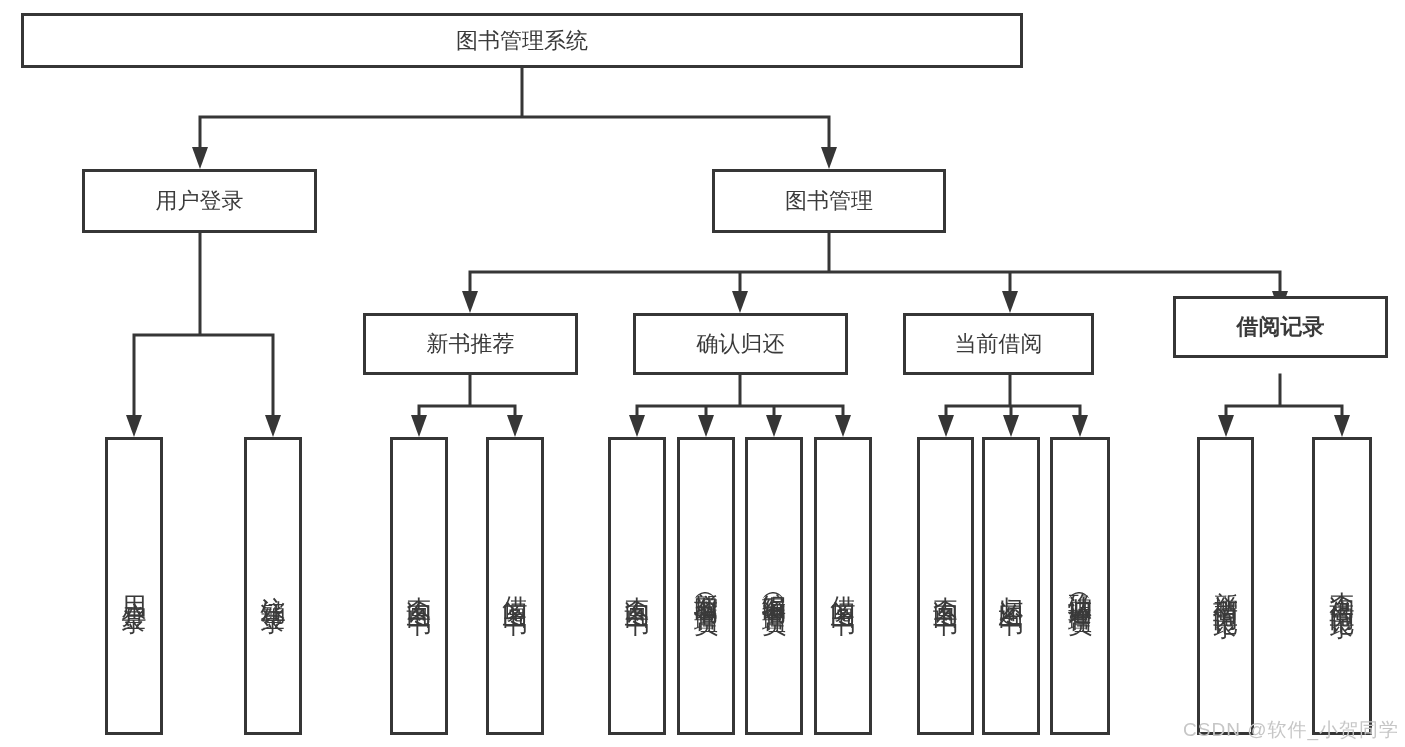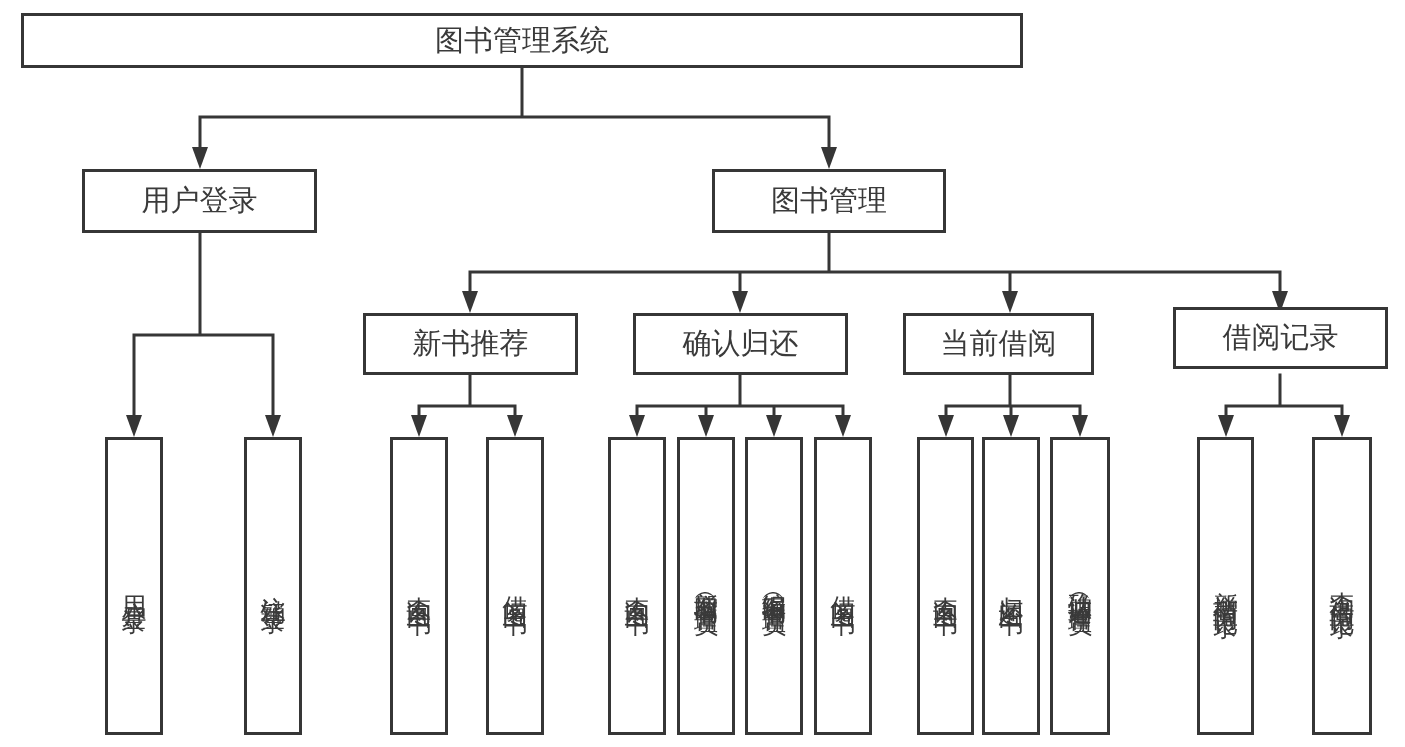--- a/index.html
+++ b/index.html
@@ -20,21 +20,21 @@
     box-sizing:border-box;
     border:3px solid #363636;
     background:#ffffff;
     display:flex;
     align-items:center;
     justify-content:center;
     z-index:1;
     color:#3a3a3a;
   }
   .node .node-label{
-    font-size:29px;
+    font-size:22px;
     line-height:1.15;
     white-space:nowrap;
     color:#3a3a3a;
   }
   .node.vertical .node-label{
     writing-mode:vertical-rl;
     text-orientation:mixed;
     font-size:25px;
     letter-spacing:5px;
     line-height:1;
@@ -112,21 +112,21 @@
       </div>
       <div class="node" style="left: 363px; top: 313px; width: 215px; height: 62px; text-align: center;">
         <span class="node-label">新书推荐</span>
       </div>
       <div class="node" style="left: 633px; top: 313px; width: 215px; height: 62px;">
         <span class="node-label">确认归还</span>
       </div>
       <div class="node" style="left: 903px; top: 313px; width: 191px; height: 62px;">
         <span class="node-label">当前借阅</span>
       </div>
-      <div class="node" style="left: 1173px; top: 307px; width: 215px; height: 62px;">
+      <div class="node" style="left: 1173px; top: 296px; width: 215px; height: 62px; font-weight: bold;">
         <span class="node-label">借阅记录</span>
       </div>
       <div class="node vertical" style="left: 105px; top: 437px; width: 58px; height: 298px;">
         <span class="node-label">用户登录</span>
       </div>
       <div class="node vertical" style="left: 244px; top: 437px; width: 58px; height: 298px;">
         <span class="node-label">注销登录</span>
       </div>
       <div class="node vertical" style="left: 390px; top: 437px; width: 58px; height: 298px;">
         <span class="node-label">查询图书</span>
@@ -155,13 +155,14 @@
       <div class="node vertical long" style="left: 1050px; top: 437px; width: 60px; height: 298px;">
         <span class="node-label">确认归还（管理员）</span>
       </div>
       <div class="node vertical" style="left: 1197px; top: 437px; width: 57px; height: 298px;">
         <span class="node-label">新增借阅记录</span>
       </div>
       <div class="node vertical" style="left: 1312px; top: 437px; width: 60px; height: 298px;">
         <span class="node-label">查询借阅记录</span>
       </div>
     </div>
+  <div id="watermark">CSDN @软件_小贺同学</div>
 </div>
 
 </body></html>

